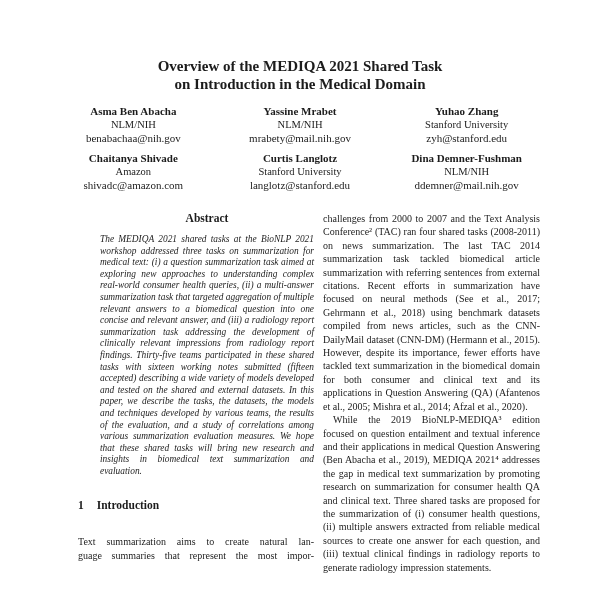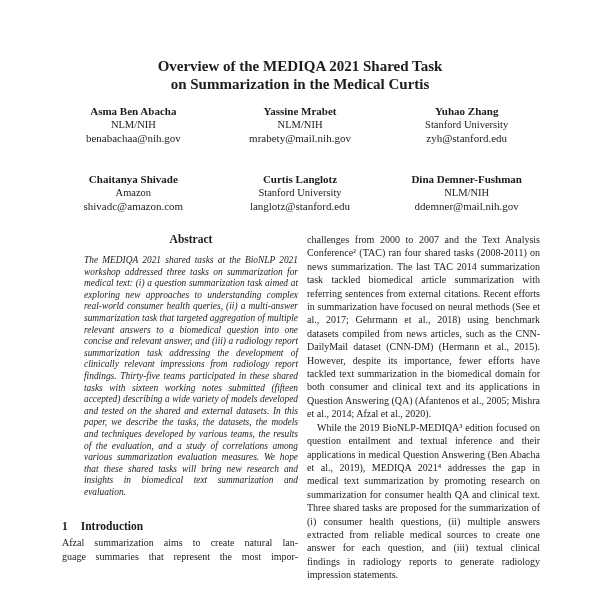--- a/index.html
+++ b/index.html
@@ -16,34 +16,34 @@
     font-weight: bold;
     font-size: 15px;
     line-height: 17.5px;
   }
   .author-row {
     display: flex;
     justify-content: center;
     margin-top: 12px;
     padding: 0 50px;
   }
-  .author-row + .author-row { margin-top: 28px; align-items: center; }
+  .author-row + .author-row { margin-top: 7px; align-items: center; }
   .author-block { flex: 1 1 0; text-align: center; min-width: 0; }
   .author-name { font-weight: bold; font-size: 11px; line-height: 13px; }
   .author-affil { font-size: 10.5px; line-height: 13px; }
   .author-email {
     font-family: Liberation Serif, serif;
     font-size: 11px;
     line-height: 14px;
     white-space: nowrap;
   }
   .columns {
     display: flex;
     margin-top: 20px;
-    padding-left: 62px;
+    padding-left: 78px;
     padding-right: 60px;
     gap: 9px;
   }
   .col-left  { flex: 0 0 236px; }
   .col-right { flex: 1 1 auto; min-width: 0; }
   .abstract-wrap { margin-left: 22px; }
   .abstract-heading {
     text-align: center;
     font-weight: bold;
     font-size: 11.5px;
@@ -52,21 +52,21 @@
   .abstract-text {
     font-size: 9.4px;
     line-height: 11.6px;
     text-align: justify;
     font-style: italic;
   }
   .section-heading {
     font-weight: bold;
     font-size: 11.5px;
     margin-top: 22px;
-    margin-bottom: 4px;
+    margin-bottom: 24px;
   }
   .section-heading .sec-num { margin-right: 13px; }
   .body-text {
     font-size: 10px;
     line-height: 13.4px;
     text-align: justify;
   }
   .body-line {
     font-size: 10px;
     line-height: 13.4px;
@@ -77,21 +77,21 @@
   .par.indented { text-indent: 10px; }
 </style>
 </head>
 <body>
 
 <div class="page">
 
   <div class="title-block">
     <div class="title">
       <div>Overview of the MEDIQA 2021 Shared Task</div>
-      <div>on Summarization in the Medical Curtis</div>
+      <div>on Introduction in the Medical Domain</div>
     </div>
 
     <div class="author-row">
       <div class="author-block">
         <div class="author-name">Asma Ben Abacha</div>
         <div class="author-affil">NLM/NIH</div>
         <div class="author-email">benabachaa@nih.gov</div>
       </div>
       <div class="author-block">
         <div class="author-name">Yassine Mrabet</div>
@@ -127,21 +127,21 @@
   <div class="columns">
 
     <div class="col-left">
       <div class="abstract-wrap">
         <div class="abstract-heading">Abstract</div>
         <div class="abstract-text">The MEDIQA 2021 shared tasks at the BioNLP 2021 workshop addressed three tasks on summarization for medical text: (i) a question summarization task aimed at exploring new approaches to understanding complex real-world consumer health queries, (ii) a multi-answer summarization task that targeted aggregation of multiple relevant answers to a biomedical question into one concise and relevant answer, and (iii) a radiology report summarization task addressing the development of clinically relevant impressions from radiology report findings. Thirty-five teams participated in these shared tasks with sixteen working notes submitted (fifteen accepted) describing a wide variety of models developed and tested on the shared and external datasets. In this paper, we describe the tasks, the datasets, the models and techniques developed by various teams, the results of the evaluation, and a study of correlations among various summarization evaluation measures. We hope that these shared tasks will bring new research and insights in biomedical text summarization and evaluation.</div>
       </div>
       <div class="section-heading">
         <span class="sec-num">1</span><span>Introduction</span>
       </div>
-      <div class="body-line">Afzal summarization aims to create natural lan-</div>
+      <div class="body-line">Text summarization aims to create natural lan-</div>
       <div class="body-line">guage summaries that represent the most impor-</div>
     </div>
 
     <div class="col-right body-text">
       <p class="par">challenges from 2000 to 2007 and the Text Analysis Conference² (TAC) ran four shared tasks (2008-2011) on news summarization. The last TAC 2014 summarization task tackled biomedical article summarization with referring sentences from external citations. Recent efforts in summarization have focused on neural methods (See et al., 2017; Gehrmann et al., 2018) using benchmark datasets compiled from news articles, such as the CNN-DailyMail dataset (CNN-DM) (Hermann et al., 2015). However, despite its importance, fewer efforts have tackled text summarization in the biomedical domain for both consumer and clinical text and its applications in Question Answering (QA) (Afantenos et al., 2005; Mishra et al., 2014; Afzal et al., 2020).</p>
       <p class="par indented">While the 2019 BioNLP-MEDIQA³ edition focused on question entailment and textual inference and their applications in medical Question Answering (Ben Abacha et al., 2019), MEDIQA 2021⁴ addresses the gap in medical text summarization by promoting research on summarization for consumer health QA and clinical text. Three shared tasks are proposed for the summarization of (i) consumer health questions, (ii) multiple answers extracted from reliable medical sources to create one answer for each question, and (iii) textual clinical findings in radiology reports to generate radiology impression statements.</p>
     </div>
 
   </div>
 </div>

